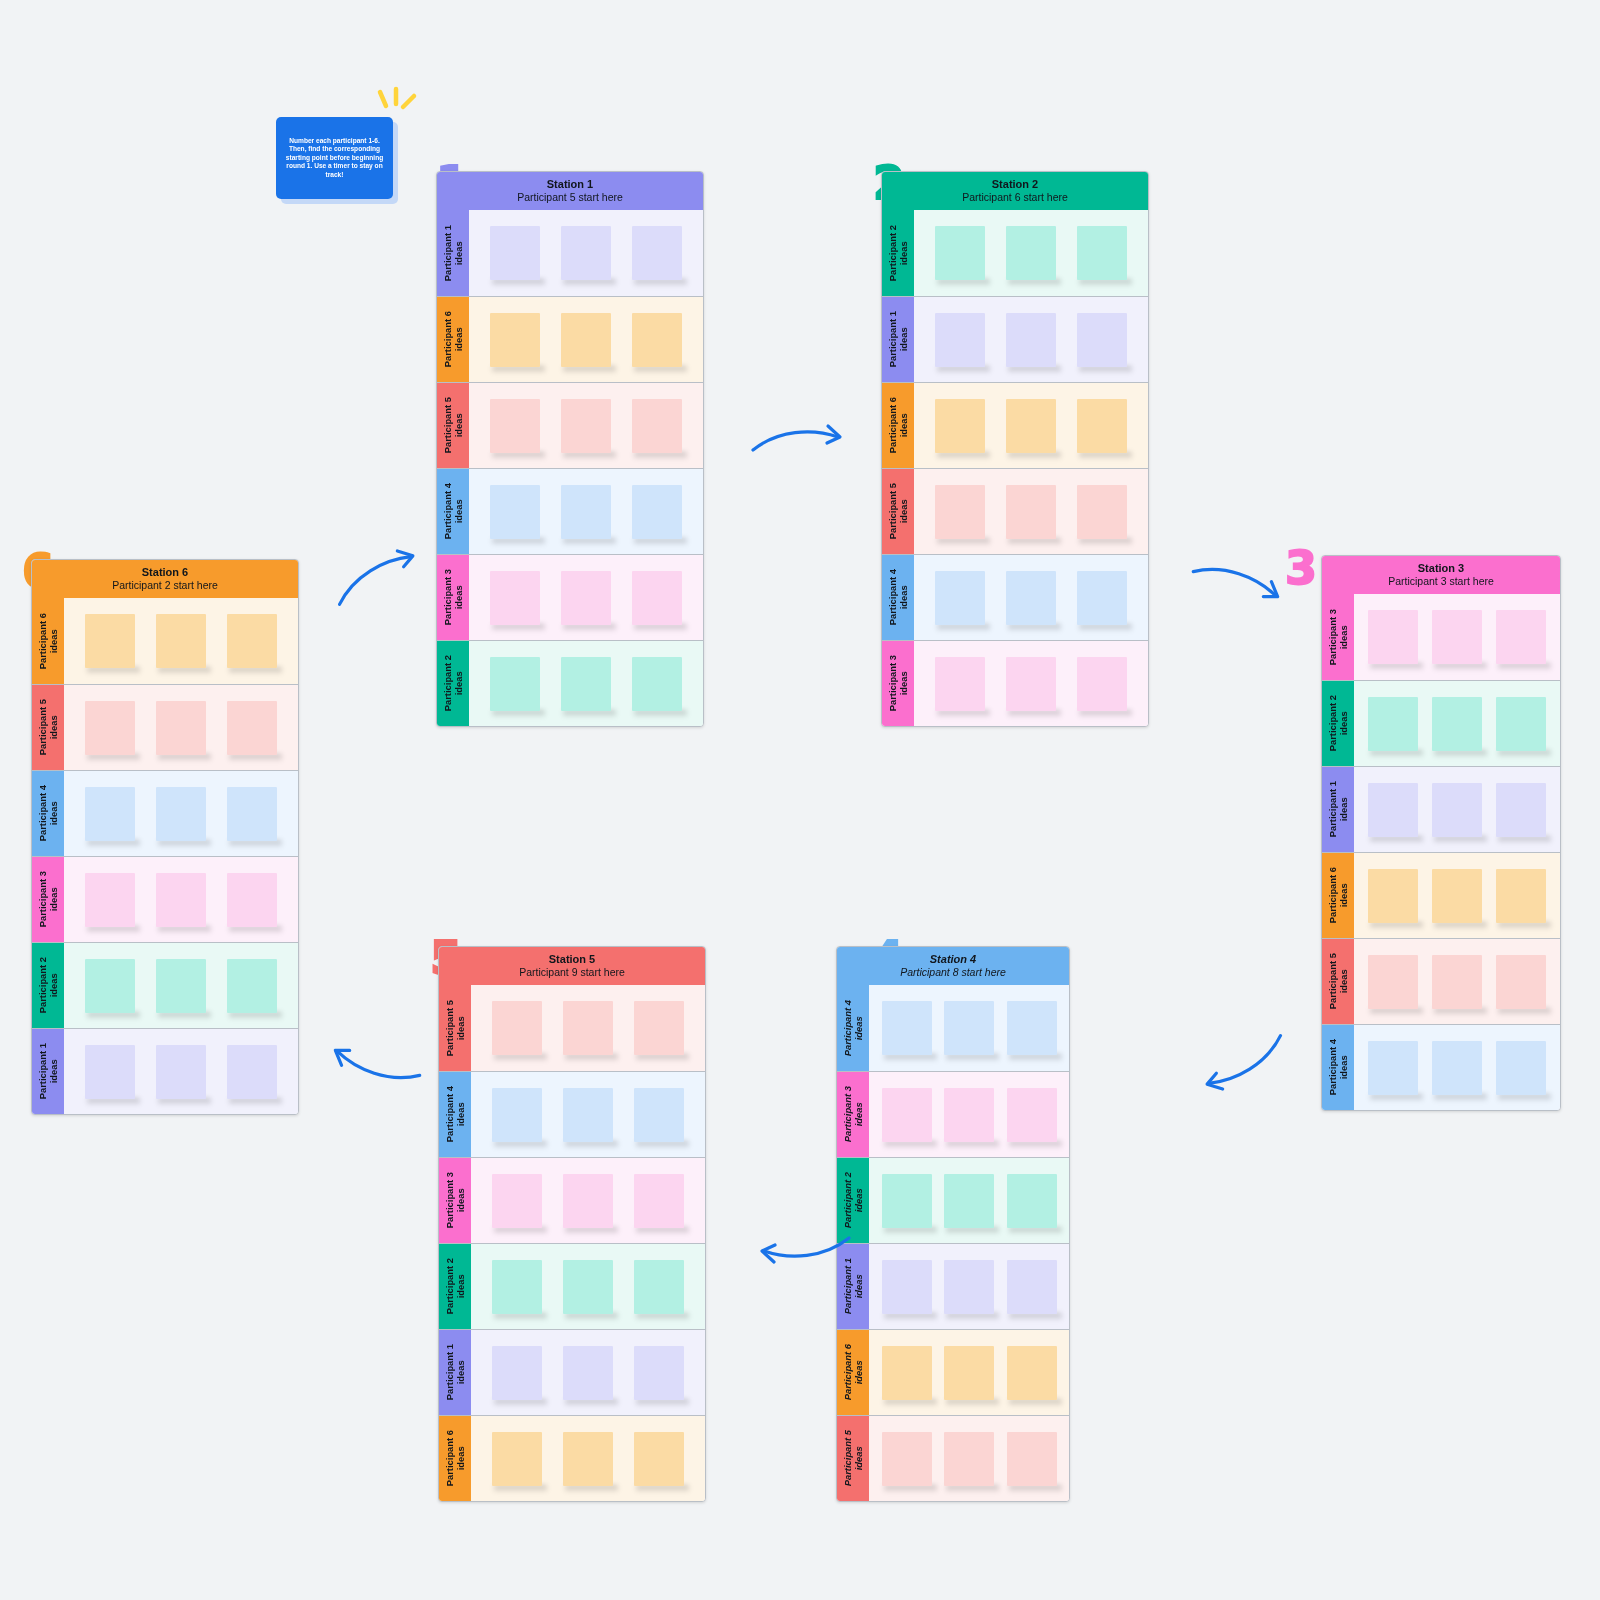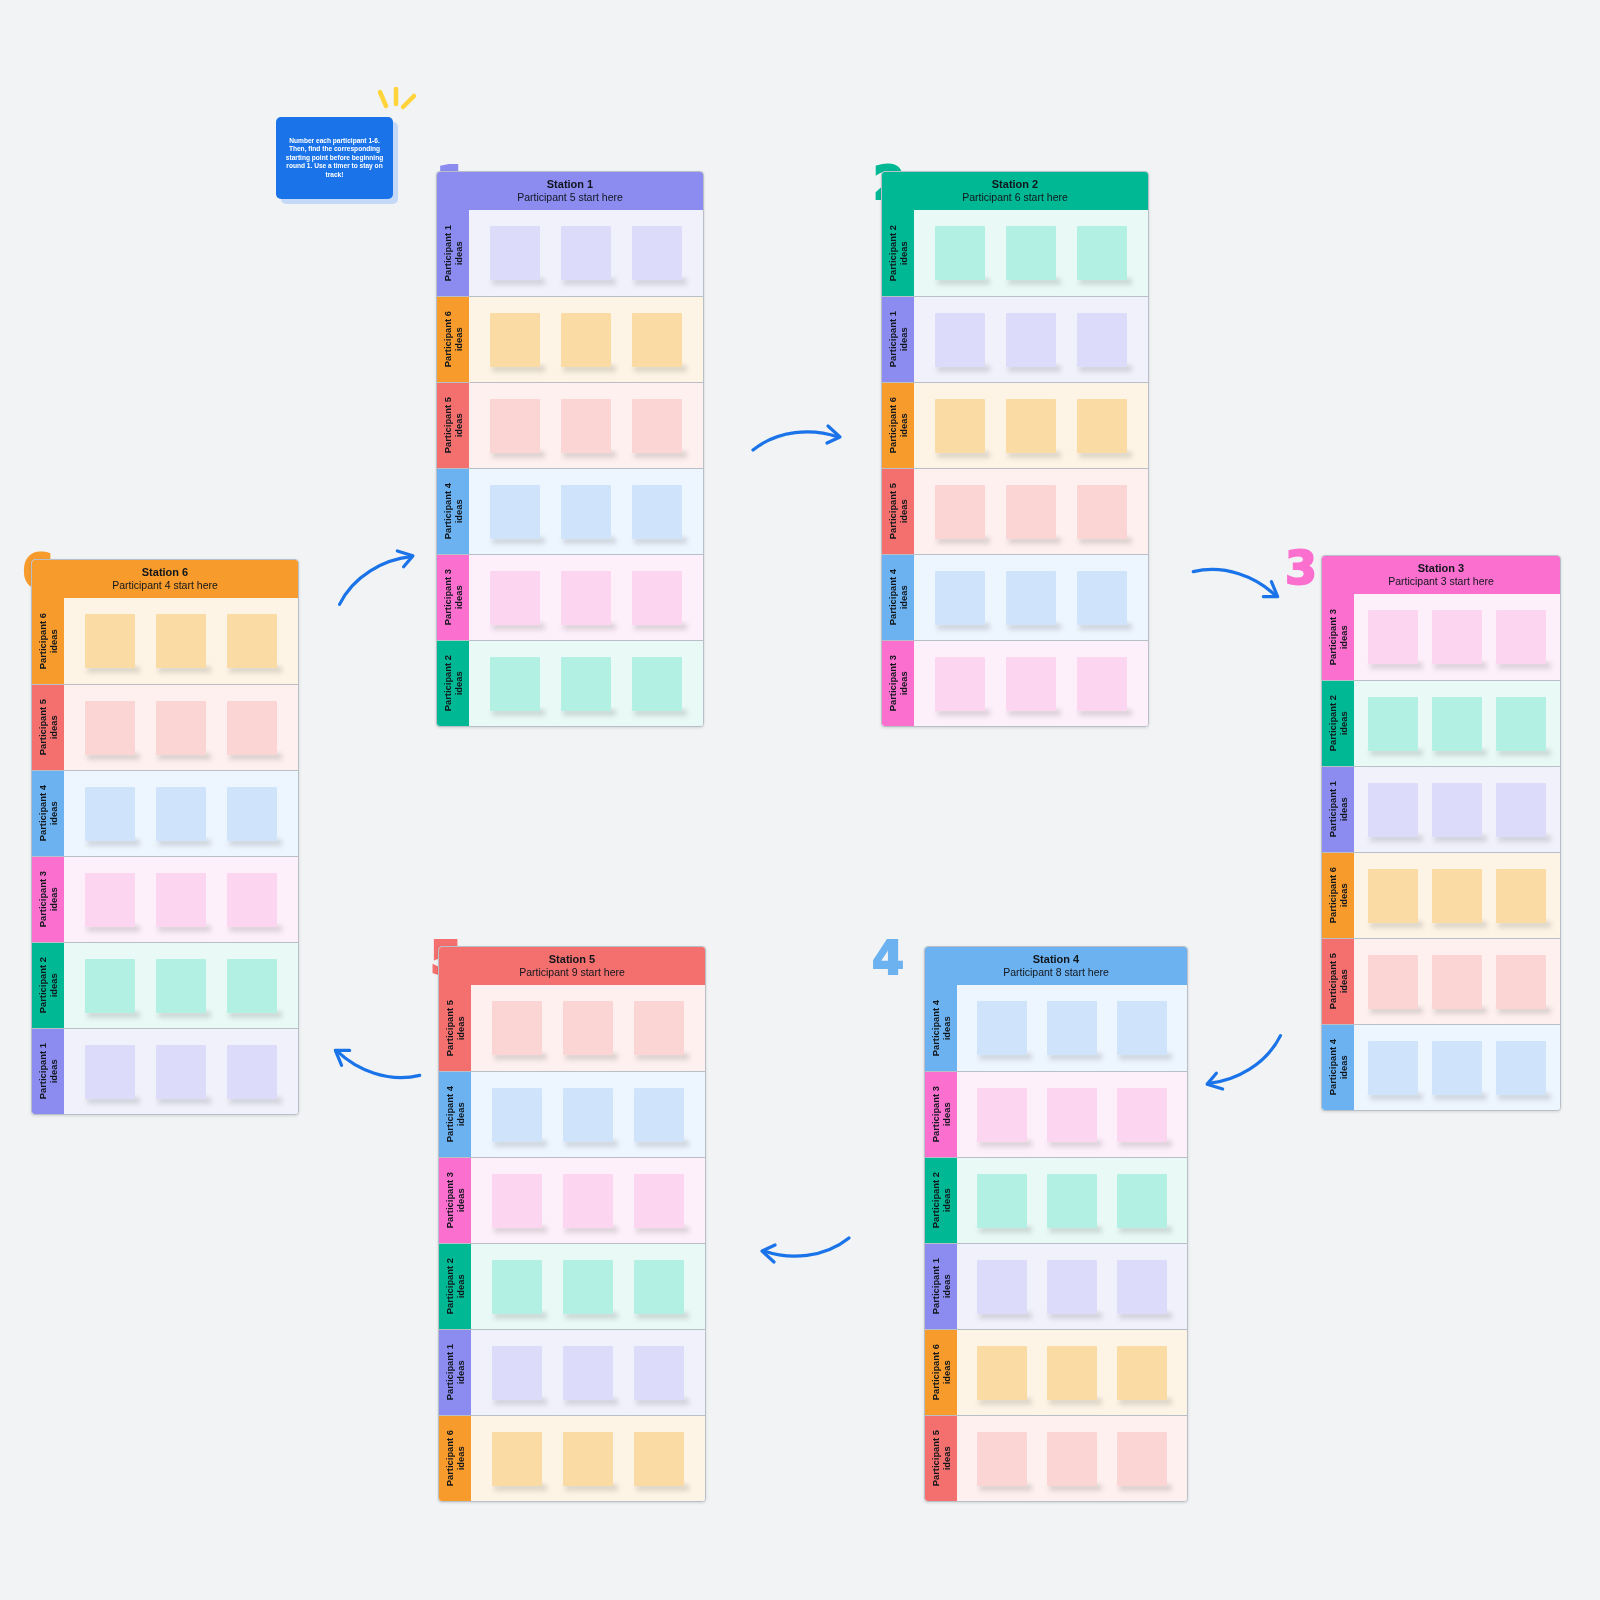--- a/index.html
+++ b/index.html
@@ -508,21 +508,21 @@
                 <div class="note" style="background: rgb(207, 228, 251);"></div>
               </div>
               <div class="note-wrap">
                 <div class="note" style="background: rgb(207, 228, 251);"></div>
               </div>
             </div>
           </div>
         </div>
       </div>
       <div class="station-num" style="left: 872px; top: 935px; color: rgb(108, 178, 240);">4</div>
-      <div class="board" style="left: 924px; top: 946px; width: 264px;">
+      <div class="board" style="left: 836px; top: 946px; width: 234px; font-style: italic;">
         <div class="board-header" style="background: rgb(108, 178, 240);">
           <div class="ttl">Station 4</div>
           <div class="sub">Participant 8 start here</div>
         </div>
         <div class="rows">
           <div class="row" style="background: rgb(237, 245, 254);">
             <div class="row-label" style="background: rgb(108, 178, 240);">
               <span>Participant 4
 ideas</span>
             </div>
@@ -733,21 +733,21 @@
                 <div class="note" style="background: rgb(251, 219, 164);"></div>
               </div>
             </div>
           </div>
         </div>
       </div>
       <div class="station-num" style="left: 22px; top: 548px; color: rgb(247, 155, 44);">6</div>
       <div class="board" style="left: 31px; top: 559px; width: 268px;">
         <div class="board-header" style="background: rgb(247, 155, 44);">
           <div class="ttl">Station 6</div>
-          <div class="sub">Participant 4 start here</div>
+          <div class="sub">Participant 2 start here</div>
         </div>
         <div class="rows">
           <div class="row" style="background: rgb(253, 244, 230);">
             <div class="row-label" style="background: rgb(247, 155, 44);">
               <span>Participant 6
 ideas</span>
             </div>
             <div class="row-body">
               <div class="note-wrap">
                 <div class="note" style="background: rgb(251, 219, 164);"></div>

